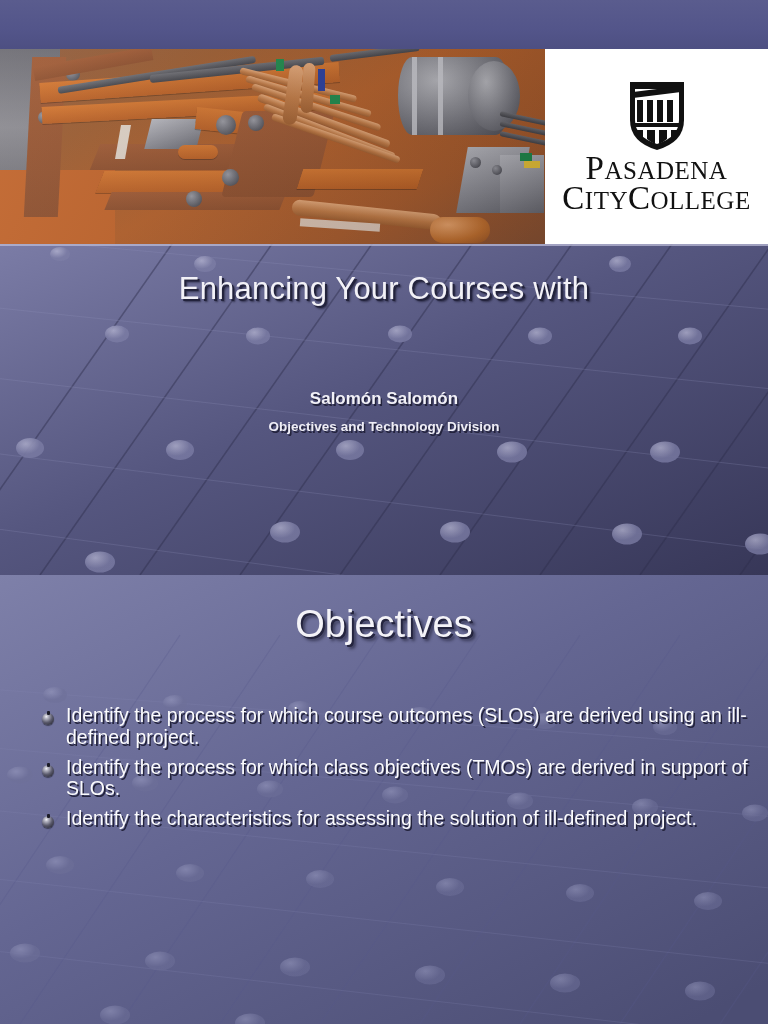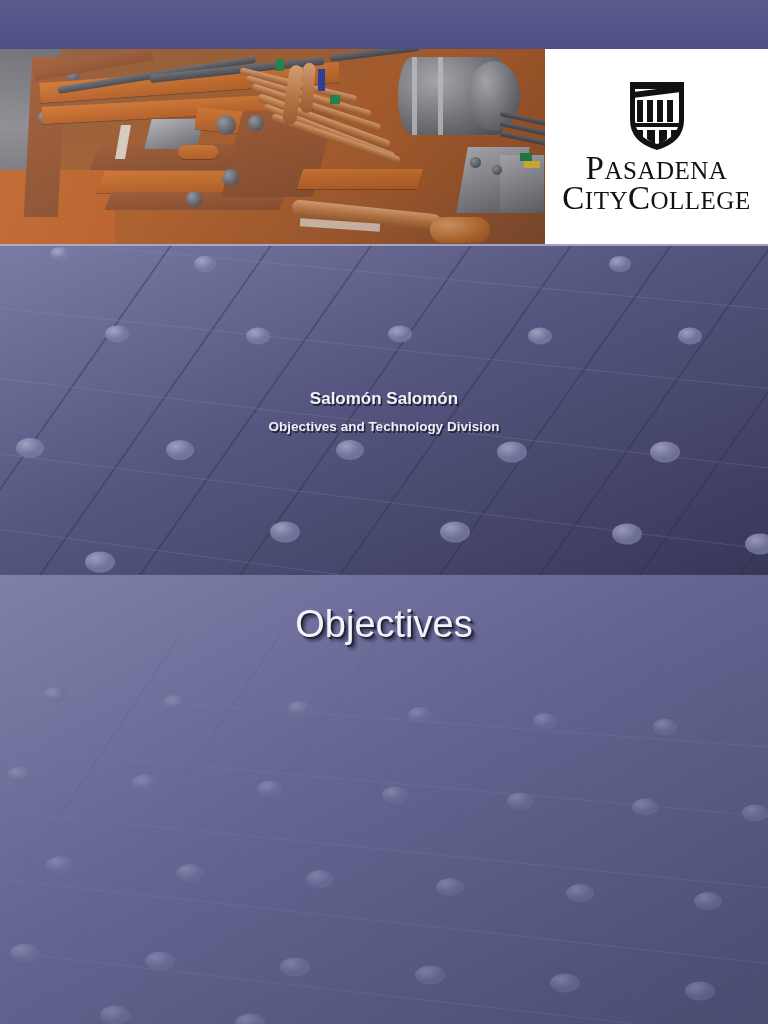--- a/index.html
+++ b/index.html
@@ -232,20 +232,21 @@
             <ellipse cx="205" cy="20" rx="11" ry="8"></ellipse>
           <ellipse cx="60" cy="10" rx="10" ry="7"></ellipse>
             <ellipse cx="620" cy="20" rx="11" ry="8"></ellipse>
         </g>
         <rect width="768" height="331" fill="url(#gdark)" opacity=".18"></rect>
       </svg>
     </div>
     <div class="s1-hairline"></div>
 
     <div class="s1-title">
+      <div>Enhancing Your Courses with</div>
     </div>
     <div class="s1-author">Salomón Salomón</div>
     <div class="s1-div">Objectives and Technology Division</div>
   </div>
 
   <div class="slide2">
     <svg class="lattice" viewBox="0 0 768 449" preserveAspectRatio="none">
       <defs>
         <linearGradient id="glight" x1="0" y1="0" x2=".9" y2="1">
           <stop offset="0" stop-color="#7e80a9"></stop>
@@ -305,15 +306,27 @@
         <ellipse cx="115" cy="440" rx="15" ry="9.5"></ellipse>
           <ellipse cx="250" cy="448" rx="15" ry="9.5"></ellipse>
       </g>
       <rect width="768" height="449" fill="url(#glight)" opacity=".30"></rect>
     </svg>
   </div>
 
   <div class="s2-title">Objectives</div>
 
   <div class="bullets">
+    <div class="bullet">
+      <span class="bdot"></span>
+      <span class="btext">Identify the process for which course outcomes (SLOs) are derived using an ill-defined project.</span>
+    </div>
+    <div class="bullet">
+      <span class="bdot"></span>
+      <span class="btext">Identify the process for which class objectives (TMOs) are derived in support of SLOs.</span>
+    </div>
+    <div class="bullet">
+      <span class="bdot"></span>
+      <span class="btext">Identify the characteristics for assessing the solution of ill-defined project.</span>
+    </div>
   </div>
 
 </div>
 
 </body></html>

